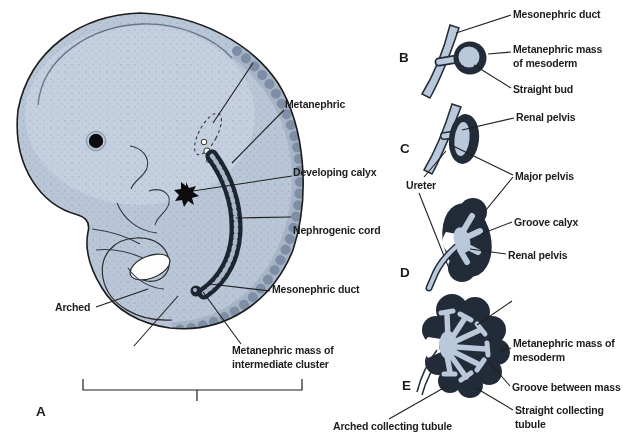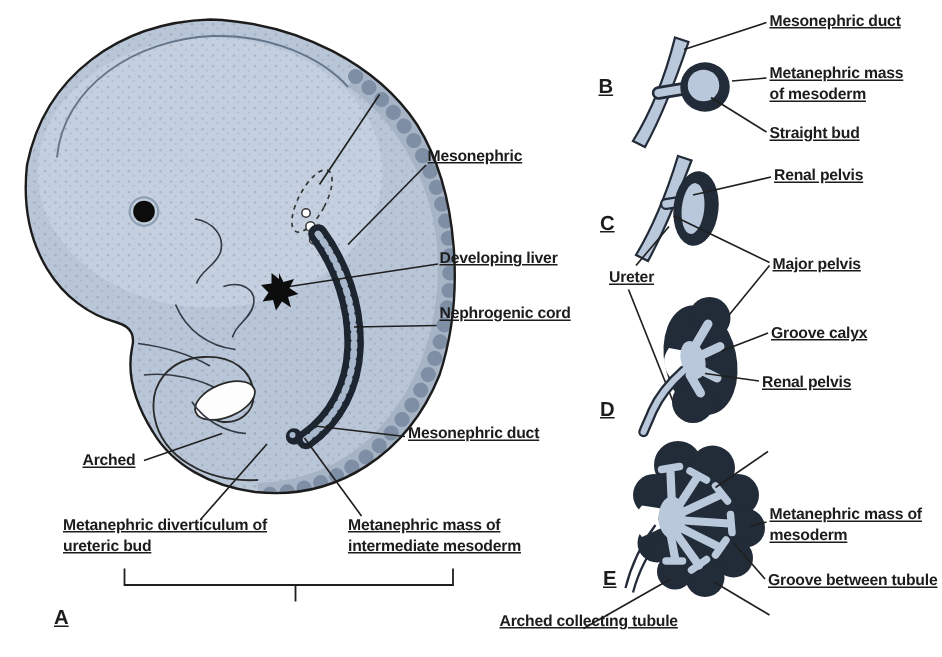--- a/index.html
+++ b/index.html
@@ -3,21 +3,21 @@
 <meta charset="utf-8">
 <style>
   html,body{margin:0;padding:0;background:#ffffff;}
   .canvas{
     position:relative;width:628px;height:438px;background:#ffffff;
     overflow:hidden;font-family:"Liberation Sans",sans-serif;
   }
   .canvas svg{position:absolute;left:0;top:0;}
   .lbl{
     position:absolute;font-size:10.5px;font-weight:bold;color:#1c1c1c;
-    line-height:1.3;letter-spacing:-0.15px;text-decoration:underline;
+    line-height:1.3;letter-spacing:-0.15px;
   }
   .nowrap{white-space:nowrap;}
   .panel-letter{font-size:13.5px;font-weight:bold;letter-spacing:0;}
   .center{text-align:center;}
 </style>
 </head>
 <body>
 
 <div class="canvas">
 
@@ -193,41 +193,41 @@
       <g stroke="#1f1f1f" stroke-width="1.1">
         <line x1="512" y1="301" x2="477" y2="325"></line>
         <line x1="511" y1="348" x2="500" y2="351"></line>
         <line x1="510" y1="386" x2="489" y2="362"></line>
         <line x1="513" y1="410" x2="476" y2="388"></line>
         <line x1="389" y1="419" x2="447" y2="386"></line>
       </g>
     </g>
   </svg>
 
-  <span class="lbl nowrap" style="left:285px;top:98px">Mesonephric</span>
-  <span class="lbl nowrap" style="left:293px;top:166px">Developing liver</span>
-  <span class="lbl nowrap" style="left:293px;top:203px">Nephrogenic cord</span>
+  <span class="lbl nowrap" style="left:285px;top:98px">Metanephric</span>
+  <span class="lbl nowrap" style="left:293px;top:166px">Developing calyx</span>
+  <span class="lbl nowrap" style="left:293px;top:224px">Nephrogenic cord</span>
   <span class="lbl nowrap" style="left:272px;top:283px">Mesonephric duct</span>
   <span class="lbl nowrap" style="left:55px;top:301px">Arched</span>
-  <span class="lbl" style="left:42px;top:344px;width:140px">Metanephric diverticulum of ureteric bud</span>
-  <span class="lbl" style="left:232px;top:344px;width:130px">Metanephric mass of intermediate mesoderm</span>
+  <span class="lbl" style="left:232px;top:344px;width:130px">Metanephric mass of intermediate cluster</span>
   <span class="lbl panel-letter" style="left:36px;top:403px">A</span>
 
   <span class="lbl panel-letter" style="left:399px;top:49px">B</span>
   <span class="lbl nowrap" style="left:513px;top:8px">Mesonephric duct</span>
   <span class="lbl" style="left:513px;top:43px;width:100px">Metanephric mass of mesoderm</span>
   <span class="lbl nowrap" style="left:513px;top:83px">Straight bud</span>
 
   <span class="lbl panel-letter" style="left:400px;top:140px">C</span>
   <span class="lbl nowrap" style="left:516px;top:111px">Renal pelvis</span>
   <span class="lbl nowrap" style="left:406px;top:179px">Ureter</span>
   <span class="lbl nowrap" style="left:515px;top:170px">Major pelvis</span>
 
   <span class="lbl panel-letter" style="left:400px;top:264px">D</span>
   <span class="lbl nowrap" style="left:514px;top:216px">Groove calyx</span>
   <span class="lbl nowrap" style="left:508px;top:249px">Renal pelvis</span>
 
   <span class="lbl panel-letter" style="left:402px;top:377px">E</span>
   <span class="lbl" style="left:513px;top:337px;width:105px">Metanephric mass of mesoderm</span>
-  <span class="lbl nowrap" style="left:512px;top:381px">Groove between tubule</span>
-  <span class="lbl nowrap" style="left:333px;top:408px">Arched collecting tubule</span>
+  <span class="lbl nowrap" style="left:512px;top:381px">Groove between mass</span>
+  <span class="lbl" style="left:515px;top:404px;width:110px">Straight collecting tubule</span>
+  <span class="lbl nowrap" style="left:333px;top:420px">Arched collecting tubule</span>
 
 </div>
 
 </body></html>

